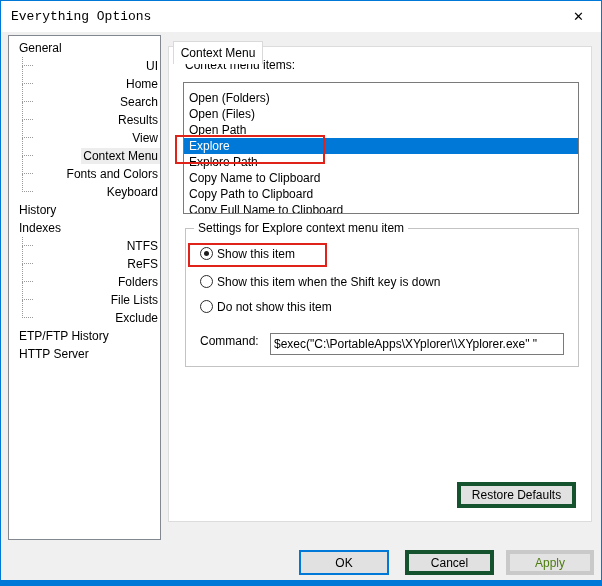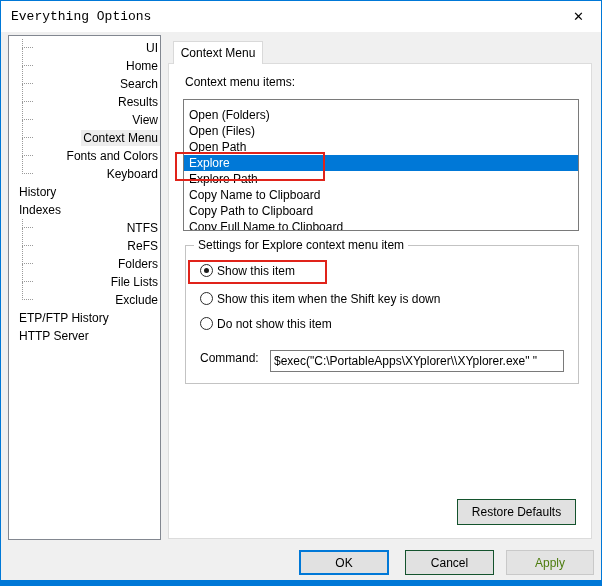--- a/index.html
+++ b/index.html
@@ -25,21 +25,21 @@
     width:10px; border-left:1px dotted #9a9a9a; border-bottom:1px dotted #9a9a9a; }
   .tree-item.child.first::before { top:0; }
   .tree-item.child:not(.last)::after { content:""; position:absolute; left:13px; top:9px; bottom:-9px;
     border-left:1px dotted #9a9a9a; }
   .tree-label { padding:1px 2px; }
   .tree-item.selected .tree-label { background:#ededed; }
   
   .tab { position:absolute; left:172px; top:40px; width:90px; height:23px;
     background:#fff; border:1px solid #d9d9d9; border-bottom:none;
     text-align:center; line-height:22px; z-index:2; cursor:default; }
-  .tab-page { position:absolute; left:167px; top:62px; width:424px; height:476px;
+  .tab-page { position:absolute; left:167px; top:45px; width:424px; height:476px;
     background:#fff; border:1px solid #dcdcdc; }
   
   .list-label { position:absolute; left:16px; top:10px; height:16px; line-height:16px; }
   .listbox { position:absolute; left:14px; top:35px; width:396px; height:132px;
     background:#fff; border:1px solid #7a7a7a; padding-top:7px; overflow:hidden; }
   .list-row { height:16px; line-height:16px; padding-left:5px; white-space:nowrap; cursor:default; }
   .list-row.selected { background:#0078d7; color:#fff; }
   
   .annot { position:absolute; border:2px solid #e0231a; z-index:5; pointer-events:none; }
   .annot-list { left:6px; top:88px; width:150px; height:29px; }
@@ -55,41 +55,42 @@
   .radio-row .radio.checked::after { content:""; position:absolute; left:3px; top:3px; right:3px; bottom:3px;
     background:#1c1c1c; border-radius:50%; }
   .radio-row .radio-label { position:absolute; left:17px; top:0; white-space:nowrap; }
   .row1 { top:200px; } .row2 { top:228px; } .row3 { top:253px; }
   .cmd-label { position:absolute; left:31px; top:286px; height:16px; line-height:16px; }
   .cmd-field { position:absolute; left:101px; top:286px; width:294px; height:22px;
     border:1px solid #7a7a7a; background:#fff; padding:0 3px;
     font-family:"Liberation Sans","DejaVu Sans",sans-serif; font-size:12px;
     white-space:nowrap; overflow:hidden; }
   
-  .btn { position:absolute; height:25px; background:#e1e1e1; border:1px solid #14532d;
+  .btn { position:absolute; height:25px; background:#e1e1e1; border:4px solid #14532d;
     font-family:"Liberation Sans","DejaVu Sans",sans-serif; font-size:12px;
     display:flex; align-items:center; justify-content:center; cursor:default; }
   .btn-restore { left:288px; top:435px; width:119px; height:26px; }
   .btn-ok { left:298px; top:549px; width:90px; border:2px solid #0078d7; }
   .btn-cancel { left:404px; top:549px; width:89px; }
   .btn-apply { left:505px; top:549px; width:88px; border-color:#c9c9c9; background:#e3e3e3; color:#4d7c0f; }
 </style>
 </head>
 <body>
 
 <div class="dialog">
 
   <div class="titlebar">
     <span class="title-text">Everything Options</span>
     <span class="close-btn">
       <span>✕</span>
     </span>
   </div>
 
   <div class="tree">
+    <div class="tree-item"><span class="tree-label">General</span></div>
     <div class="tree-item child first"><span class="tree-label">UI</span></div>
     <div class="tree-item child"><span class="tree-label">Home</span></div>
     <div class="tree-item child"><span class="tree-label">Search</span></div>
     <div class="tree-item child"><span class="tree-label">Results</span></div>
     <div class="tree-item child"><span class="tree-label">View</span></div>
     <div class="tree-item child selected"><span class="tree-label">Context Menu</span></div>
     <div class="tree-item child"><span class="tree-label">Fonts and Colors</span></div>
     <div class="tree-item child last"><span class="tree-label">Keyboard</span></div>
     <div class="tree-item"><span class="tree-label">History</span></div>
     <div class="tree-item"><span class="tree-label">Indexes</span></div>

